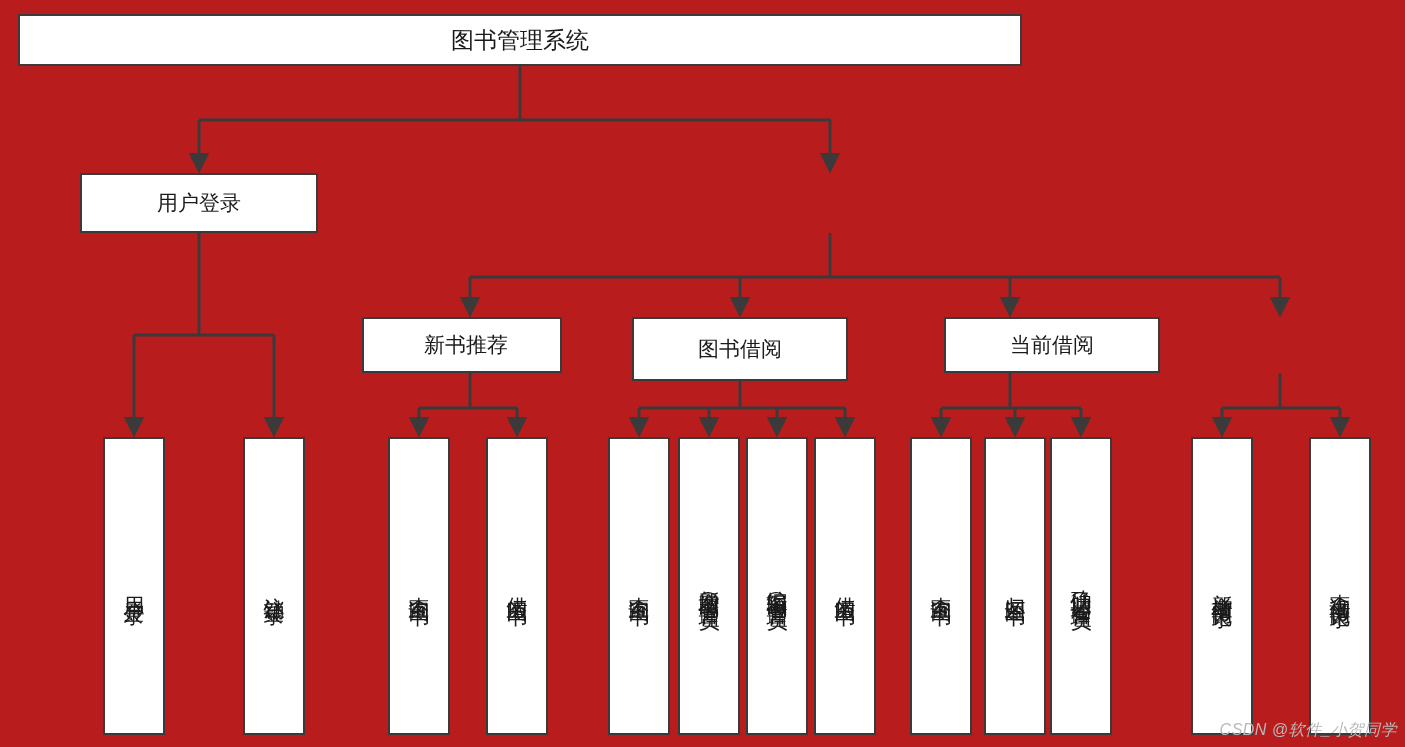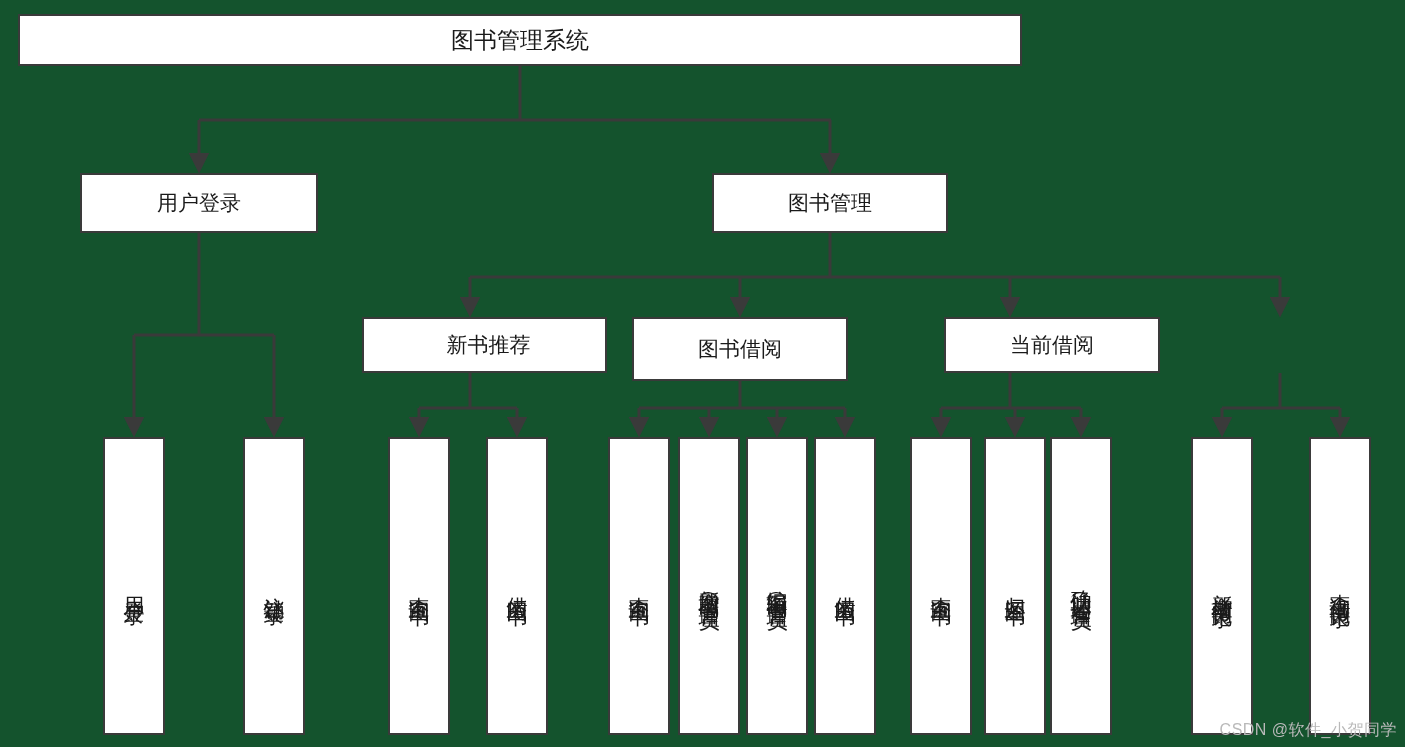--- a/index.html
+++ b/index.html
@@ -1,38 +1,38 @@
 <!DOCTYPE html>
 <html><head>
 <meta charset="utf-8">
 <title>图书管理系统 功能结构图</title>
 <style>
   html,body{margin:0;padding:0;background:#ffffff;}
   body{width:1405px;height:747px;overflow:hidden;
        font-family:"Liberation Sans","DejaVu Sans",sans-serif;}
-  #stage{position:relative;width:1405px;height:747px;background:#14532d;}
+  #stage{position:relative;width:1405px;height:747px;background:#b91c1c;}
   #wires{position:absolute;left:0;top:0;width:1405px;height:747px;}
 
   .node{position:absolute;box-sizing:border-box;background:#ffffff;
         border:2.5px solid #3a3a3a;display:flex;align-items:center;
         justify-content:center;color:#1a1a1a;}
   .node.root{font-size:23px;}
   .node.lvl2{font-size:21px;}
   .node.lvl3{font-size:21px;}
 
   .leaf{position:absolute;box-sizing:border-box;background:#ffffff;
         border:2.5px solid #3a3a3a;display:flex;align-items:center;
         justify-content:center;color:#1a1a1a;font-size:21px;}
   .leaf .vtext{writing-mode:vertical-rl;text-orientation:upright;
         letter-spacing:3px;line-height:1.05;white-space:nowrap;
         text-align:center;}
 
   #watermark{position:absolute;right:8px;bottom:6px;font-size:16px;
         color:#b9b9b9;letter-spacing:0.5px;white-space:nowrap;
-        pointer-events:none;}
+        pointer-events:none;font-style:italic;}
 </style>
 </head>
 <body>
 
 <div id="stage">
 
   <svg id="wires" viewBox="0 0 1405 747" xmlns="http://www.w3.org/2000/svg">
     <defs>
       <marker id="arrow" viewBox="0 0 12 12" refX="6" refY="6" markerWidth="7" markerHeight="7" orient="auto-start-reverse">
         <path d="M 0 0 L 12 6 L 0 12 z" fill="#3a3a3a"></path>
@@ -82,25 +82,22 @@
     </g>
   </svg>
 
   <div class="node root" id="node-root" style="left: 18px; top: 14px; width: 1004px; height: 52px;">
     <span>图书管理系统</span>
   </div>
 
   <div class="node lvl2" id="node-lvl2-0" style="left: 80px; top: 173px; width: 238px; height: 60px;">
     <span>用户登录</span>
   </div>
-  <div class="node lvl2" id="node-lvl2-1" style="left: 712px; top: 173px; width: 236px; height: 60px;">
-    <span>图书管理</span>
-  </div>
 
-  <div class="node lvl3" id="node-lvl3-0" style="left: 362px; top: 317px; width: 245px; height: 56px; padding-left: 8px;">
+  <div class="node lvl3" id="node-lvl3-0" style="left: 362px; top: 317px; width: 200px; height: 56px; padding-left: 8px;">
     <span>新书推荐</span>
   </div>
   <div class="node lvl3" id="node-lvl3-1" style="left: 632px; top: 317px; width: 216px; height: 64px; justify-content: center;">
     <span>图书借阅</span>
   </div>
   <div class="node lvl3" id="node-lvl3-2" style="left: 902px; top: 317px; width: 216px; height: 56px; margin-left: 42px;">
     <span>当前借阅</span>
   </div>
 
   <div class="leaf" id="leaf-0" style="left: 103px; top: 437px; width: 62px; height: 298px;">

